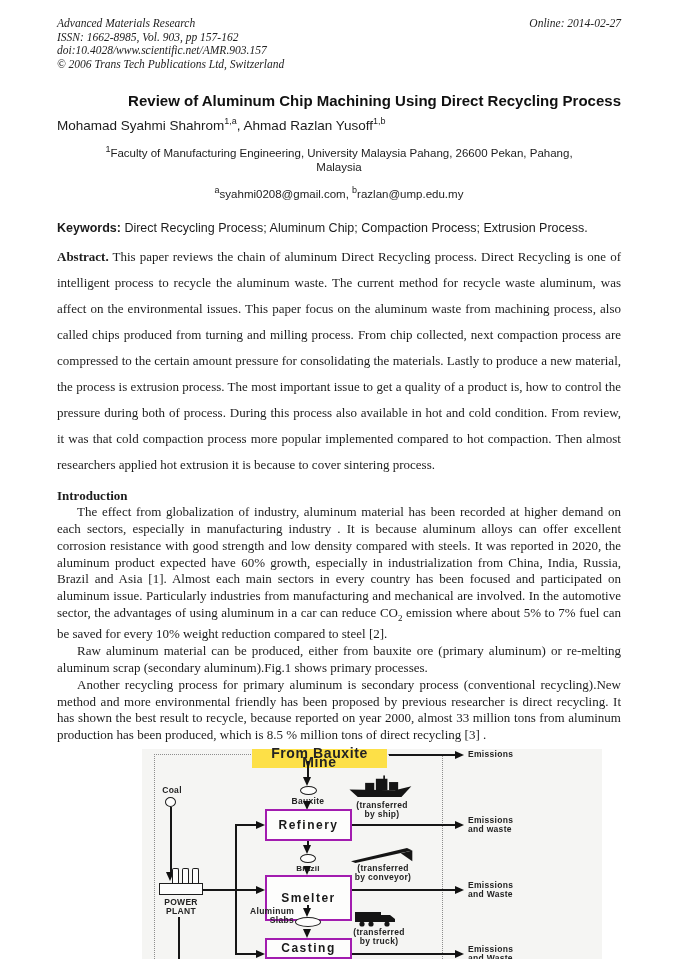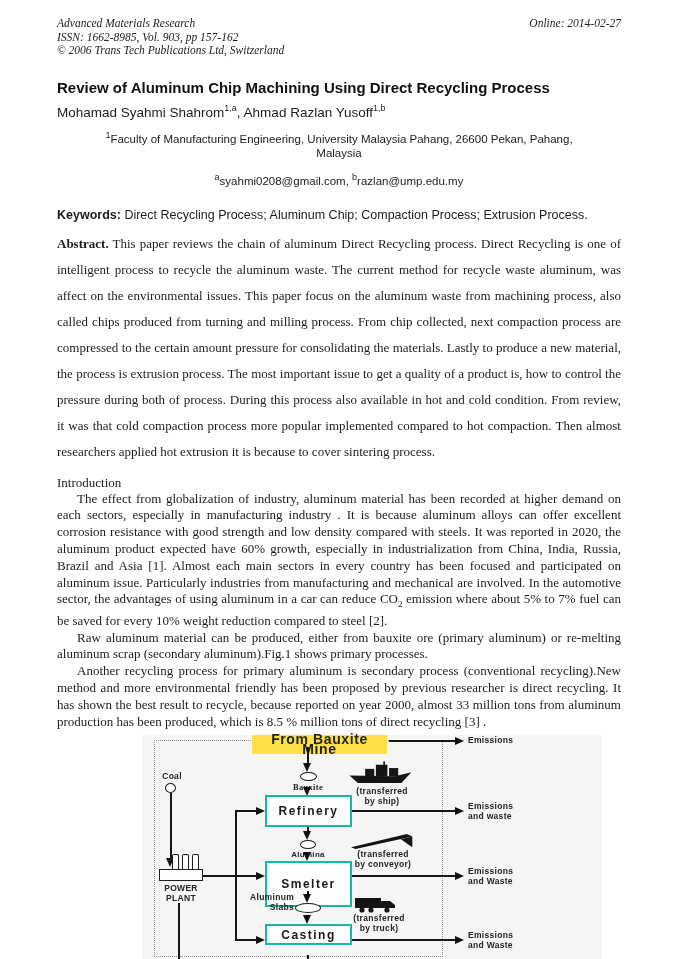--- a/index.html
+++ b/index.html
@@ -5,42 +5,42 @@
   * { margin:0; padding:0; box-sizing:border-box; }
   html,body { width:678px; background:#ffffff; }
   body { height:959px; overflow:hidden; font-family:"Liberation Serif","DejaVu Serif",serif; color:#1c1c1c; }
   .page { width:678px; height:959px; padding:17px 57px 0 57px; position:relative; }
 
   
   .pdf-header { display:flex; justify-content:space-between; align-items:flex-start; }
   .pdf-header .hl-left div, .pdf-header .hl-right { font-style:italic; font-size:11.5px; line-height:13.5px; color:#222; }
 
   
-  .title { margin-top:21px; text-align:left; font-family:"Liberation Sans","DejaVu Sans",sans-serif; font-weight:bold; font-size:15px; color:#111; }
+  .title { margin-top:21px; text-align:right; font-family:"Liberation Sans","DejaVu Sans",sans-serif; font-weight:bold; font-size:15px; color:#111; }
   .authors { margin-top:7px; font-family:"Liberation Sans","DejaVu Sans",sans-serif; font-size:13.5px; }
   .authors sup, .affiliation sup, .emails sup { font-size:9px; }
   .affiliation { margin-top:9px; text-align:center; font-family:"Liberation Sans","DejaVu Sans",sans-serif; font-size:11.5px; line-height:14.5px; }
   .affiliation .aff-text { white-space:pre-line; }
   .emails { margin-top:11px; text-align:center; font-family:"Liberation Sans","DejaVu Sans",sans-serif; font-size:11.5px; }
 
   
   .keywords { margin-top:21px; font-family:"Liberation Sans","DejaVu Sans",sans-serif; font-size:12.5px; }
   .keywords b { font-weight:bold; }
   .abstract { margin-top:9px; font-size:13px; line-height:26px; text-align:justify; }
   .abstract b { font-weight:bold; }
-  .section-heading { margin-top:10px; font-size:13px; font-weight:normal; }
+  .section-heading { margin-top:10px; font-size:13px; font-weight:bold; }
   .body-para { font-size:13px; line-height:16.8px; text-align:justify; text-indent:20px; }
   .body-para sub { font-size:9px; }
 
   
   .fig-wrap { position:relative; width:460px; height:268px; margin-left:85px; margin-top:5px; background:#f5f5f3; }
   .fig-caption { margin-top:3px; text-align:center; font-size:13.5px; }
 
   .boundary { position:absolute; left:12px; top:5px; width:289px; height:217px; border:1.5px dotted #8d8d8d; }
-  .fbox { position:absolute; left:123px; width:87px; border:2px solid #14b8a6; background:#fdfdfc; display:flex; align-items:center; justify-content:center;
+  .fbox { position:absolute; left:123px; width:87px; border:2px solid #a21caf; background:#fdfdfc; display:flex; align-items:center; justify-content:center;
           font-family:"Liberation Sans","DejaVu Sans",sans-serif; font-weight:bold; font-size:12px; letter-spacing:1.5px; color:#1a1a1a; }
   .fell { position:absolute; border:1.6px solid #1d1d1d; border-radius:50%; background:#fdfdfc; }
   .flab { position:absolute; font-family:"Liberation Sans","DejaVu Sans",sans-serif; font-weight:bold; color:#232323; white-space:pre-line; text-align:center; font-size:8.5px; line-height:9.5px; letter-spacing:.3px; }
   .flab.left { text-align:left; }
   .flab.right { text-align:right; }
   .hl { position:absolute; height:1.6px; background:#161616; }
   .vl { position:absolute; width:1.6px; background:#161616; }
   .ah-r { position:absolute; width:0; height:0; border-top:4px solid transparent; border-bottom:4px solid transparent; border-left:9px solid #111; }
   .ah-d { position:absolute; width:0; height:0; border-left:4px solid transparent; border-right:4px solid transparent; border-top:9px solid #111; }
   .sysb { position:absolute; left:200px; top:225px; font-family:"Liberation Sans","DejaVu Sans",sans-serif; font-weight:bold; font-size:10.5px; letter-spacing:1.8px; color:#1a1a1a; white-space:nowrap; }
@@ -52,20 +52,21 @@
 </style>
 </head>
 <body>
 
 <div class="page">
 
   <div class="pdf-header">
     <div class="hl-left">
       <div>Advanced Materials Research</div>
       <div>ISSN: 1662-8985, Vol. 903, pp 157-162</div>
+      <div>doi:10.4028/www.scientific.net/AMR.903.157</div>
       <div>© 2006 Trans Tech Publications Ltd, Switzerland</div>
     </div>
     <div class="hl-right">Online: 2014-02-27</div>
   </div>
 
   <div class="title">Review of Aluminum Chip Machining Using Direct Recycling Process</div>
   <div class="authors">
     <span>Mohamad Syahmi Shahrom</span><sup>1,a</sup><span>, </span><span>Ahmad Razlan Yusoff</span><sup>1,b</sup>
   </div>
   <div class="affiliation">
@@ -95,21 +96,21 @@
     <div class="boundary"></div>
 
     <div class="flab fbm">From Bauxite Mine</div>
     <div class="hl" style="left:247px;top:5px;width:66px;"></div>
     <div class="ah-r" style="left:313px;top:2px;"></div>
     <div class="flab left" style="left:326px;top:1px;">Emissions</div>
 
     <div class="vl" style="left:165px;top:12px;height:18px;"></div>
     <div class="ah-d" style="left:161px;top:28px;"></div>
     <div class="fell" style="left:158px;top:37px;width:17px;height:9px;"></div>
-    <div class="flab" style="left:136px;top:48px;width:60px;font-family:Liberation Serif, serif;">Bauxite</div>
+    <div class="flab" style="left:136px;top:48px;width:60px;">Bauxite</div>
     <div class="ah-d" style="left:161px;top:52px;"></div>
 
     <svg class="ficon" style="left:205px;top:26px;" width="66" height="24" viewBox="0 0 80 28">
       <rect x="22" y="9" width="11" height="9" fill="#151515"></rect>
       <rect x="35" y="4" width="14" height="14" fill="#151515"></rect>
       <rect x="51" y="8" width="11" height="10" fill="#151515"></rect>
       <rect x="44" y="0" width="2" height="6" fill="#151515"></rect>
       <polygon points="3,17 13,26 66,26 78,13 58,18" fill="#151515"></polygon>
     </svg>
     <div class="flab" style="left:208px;top:52px;width:64px;">(transferred
@@ -119,21 +120,21 @@
       <span>Refinery</span>
     </div>
     <div class="hl" style="left:210px;top:75px;width:103px;"></div>
     <div class="ah-r" style="left:313px;top:72px;"></div>
     <div class="flab left" style="left:326px;top:67px;">Emissions
 and waste</div>
 
     <div class="vl" style="left:165px;top:92px;height:6px;"></div>
     <div class="ah-d" style="left:161px;top:96px;"></div>
     <div class="fell" style="left:158px;top:105px;width:16px;height:9px;"></div>
-    <div class="flab" style="left:136px;top:115px;width:60px;font-size:8px;">Alumina</div>
+    <div class="flab" style="left:136px;top:115px;width:60px;font-size:8px;">Brazil</div>
     <div class="ah-d" style="left:161px;top:117px;"></div>
 
     <svg class="ficon" style="left:208px;top:98px;" width="66" height="16" viewBox="0 0 72 18">
       <polygon points="0,16 63,1 69,4 5,18" fill="#151515"></polygon>
       <polygon points="56,7 69,4 69,16" fill="#151515"></polygon>
     </svg>
     <div class="flab" style="left:205px;top:115px;width:72px;">(transferred
 by conveyor)</div>
 
     <div class="fbox" style="top:126px;height:46px;">

